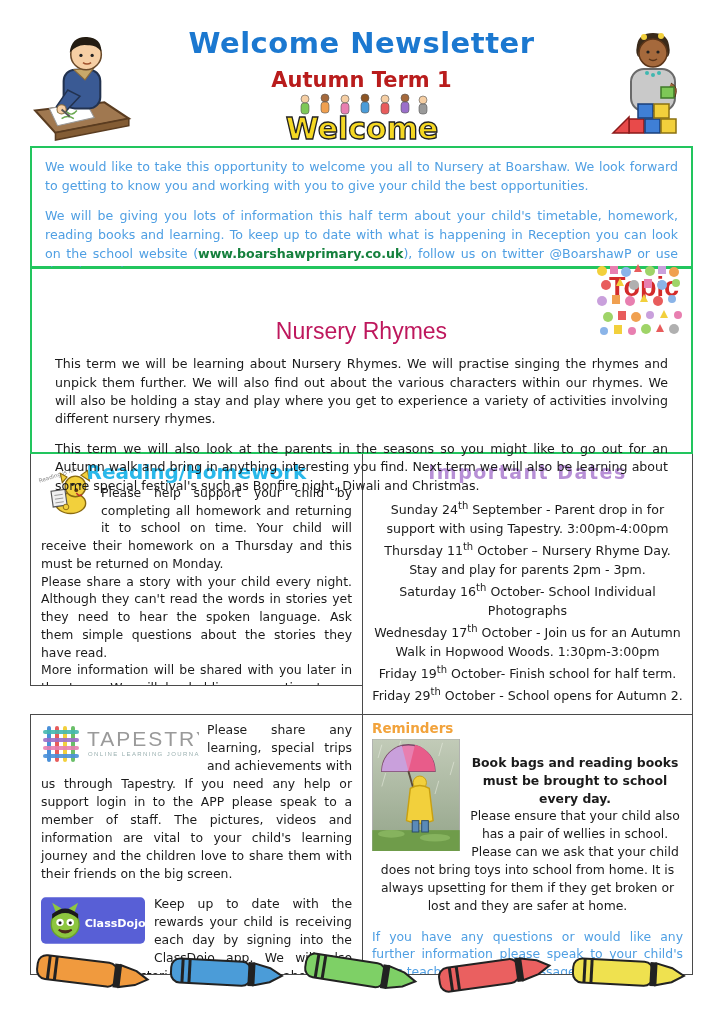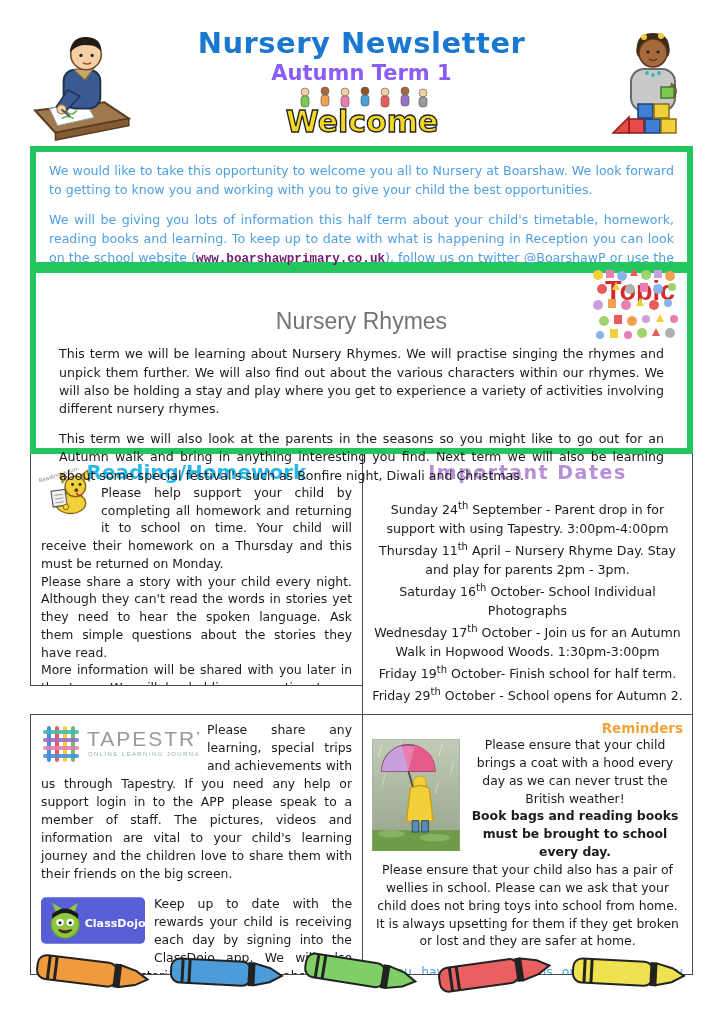--- a/index.html
+++ b/index.html
@@ -1,54 +1,54 @@
 <!DOCTYPE html>
 <html><head>
 <meta charset="utf-8">
 <style>
   html,body{margin:0;padding:0;background:#fff;}
   .page{width:723px;height:1024px;position:relative;background:#fff;overflow:hidden;
         font-family:"DejaVu Sans",sans-serif;color:#1b1b1b;}
   
   .header{position:absolute;top:26px;left:0;width:100%;text-align:center;}
   .title{font-size:29px;font-weight:bold;color:#1b78d0;letter-spacing:.5px;}
-  .subtitle{font-size:21px;font-weight:bold;color:#8b5cf6;margin-top:1px;}
+  .subtitle{font-size:21px;font-weight:bold;color:#b91c1c;margin-top:8px;}
   .welcome-wrap{margin-top:1px;}
   .clip-left{position:absolute;left:33px;top:5px;}
   .clip-right{position:absolute;right:26px;top:0px;}
   
   .content{position:absolute;left:30px;top:146px;width:663px;}
-  .box{border:6px solid #22c55e;box-sizing:border-box;background:#fff;}
+  .box{border:2px solid #22c55e;box-sizing:border-box;background:#fff;}
   .intro{height:122px;padding:10px 13px 0;color:#4f9fe3;font-size:12.6px;line-height:1.5;text-align:justify;}
   .intro p{margin:0;}
   .intro p + p{margin-top:11px;}
-  .weblink{color:#701a75;font-weight:bold;font-family:Liberation Mono, monospace;}
+  .weblink{color:#15803d;font-weight:bold;}
   .topic{margin-top:-1px;height:187px;position:relative;padding:3px 12px 0;}
   .topic-heading{text-align:right;font-family:"Liberation Sans",sans-serif;color:#d32b2b;font-weight:bold;font-size:27px;line-height:1.15;}
-  .topic-sub{text-align:center;font-family:"Liberation Sans",sans-serif;color:#737373;font-size:23px;line-height:1.1;margin-top:2px;}
+  .topic-sub{text-align:center;font-family:"Liberation Sans",sans-serif;color:#be185d;font-size:23px;line-height:1.1;margin-top:16px;}
   .topic-body{margin-top:7px;font-size:12.6px;line-height:1.46;text-align:justify;}
   .topic-body p{margin:11px;}
   .collage{position:absolute;top:-6px;right:5px;}
   .row{display:flex;margin-top:-1px;}
   .cell{box-sizing:border-box;border:1px solid #4a4a4a;background:#fff;overflow:hidden;}
   .cell-reading{width:333px;height:233px;padding:4px 10px;}
   .cell-dates{width:331px;height:262px;margin-left:-1px;padding:4px 8px;}
   .reading-heading{text-align:center;color:#29b8ea;font-weight:bold;font-size:20px;margin-top:2px;}
   .dog{float:left;margin:-16px 6px 2px -4px;}
   .reading-body{font-size:12.4px;line-height:1.43;text-align:justify;}
   .dates-heading{text-align:center;color:#b78fd6;font-weight:bold;font-size:19px;letter-spacing:1.5px;margin-top:3px;}
   .dates-list{margin-top:15px;font-size:12.6px;line-height:1.5;text-align:center;}
   sup{font-size:10px;}
   .cell-apps{width:333px;height:261px;padding:6px 10px;}
   .cell-reminders{width:331px;height:261px;margin-left:-1px;padding:2px 9px;}
   .tapestry-logo{float:left;margin:2px 8px 0 0;}
   .apps-body{font-size:12.4px;line-height:1.45;text-align:justify;}
   .dojo-block{margin-top:12px;font-size:12.4px;line-height:1.45;text-align:justify;}
   .dojo-logo{float:left;margin:2px 9px 2px 0;}
-  .reminders-heading{text-align:right;color:#f2a33c;font-weight:bold;font-size:13.5px;margin-top:3px;}
+  .reminders-heading{text-align:left;color:#f2a33c;font-weight:bold;font-size:13.5px;margin-top:3px;}
   .rain-photo{float:left;margin:3px 7px 2px 0;}
   .rem-body{font-size:12.4px;line-height:1.44;text-align:center;}
   .rem-bold{font-weight:bold;}
   .rem-questions{color:#4f9fe3;text-align:justify;margin-top:13px;font-size:12.4px;line-height:1.44;}
   .crayons{position:absolute;left:34px;top:954px;width:656px;display:flex;justify-content:space-between;align-items:center;}
   .crayon{width:120px;height:38px;}
   .c0{transform:rotate(7deg);} .c1{transform:rotate(3deg);} .c2{transform:rotate(9deg);}
   .c3{transform:rotate(-8deg);} .c4{transform:rotate(3deg);}
 </style>
 </head>
@@ -91,21 +91,21 @@
         <path d="M62,56 q8,4 4,14 l-8,-4" fill="#a5693c" stroke="#5a3418" stroke-width="1"></path>
         <rect x="52" y="60" width="13" height="11" fill="#7ec857" stroke="#3f7a28" stroke-width="1.5"></rect>
         <rect x="20" y="92" width="15" height="14" fill="#e84a4a" stroke="#8a1a1a" stroke-width="1.5"></rect>
         <rect x="36" y="92" width="15" height="14" fill="#3f7fd6" stroke="#1a3f7a" stroke-width="1.5"></rect>
         <rect x="52" y="92" width="15" height="14" fill="#f2d03c" stroke="#8a7010" stroke-width="1.5"></rect>
         <rect x="29" y="77" width="15" height="14" fill="#3f7fd6" stroke="#1a3f7a" stroke-width="1.5"></rect>
         <rect x="45" y="77" width="15" height="14" fill="#f2d03c" stroke="#8a7010" stroke-width="1.5"></rect>
         <polygon points="4,106 20,90 20,106" fill="#e84a4a" stroke="#8a1a1a" stroke-width="1.5"></polygon>
       </svg>
     </div>
-    <div class="title">Nursery Newsletter</div>
+    <div class="title">Welcome Newsletter</div>
     <div class="subtitle">Autumn Term 1</div>
     <div class="welcome-wrap">
       <svg width="170" height="54" viewBox="0 0 170 54">
         <g stroke="#555" stroke-width="0.6">
           <circle cx="28" cy="6" r="4" fill="#f6cfa4"></circle>
             <rect x="24" y="10" width="8" height="11" rx="3" fill="#7ec857"></rect>
           <circle cx="48" cy="5" r="4" fill="#a5693c"></circle>
             <rect x="44" y="9" width="8" height="11" rx="3" fill="#f0a050"></rect>
           <circle cx="68" cy="6" r="4" fill="#f6cfa4"></circle>
             <rect x="64" y="10" width="8" height="11" rx="3" fill="#e87fb0"></rect>
@@ -201,21 +201,21 @@
           <span>Please help support your child by completing all homework and returning it to school on time.  Your child will receive their homework on a Thursday and this must be returned on Monday.</span><br>
           <span>Please share a story with your child every night. Although they can't read the words in stories yet they need to hear the spoken language. Ask them simple questions about the stories they have read.</span><br>
           <span>More information will be shared with you later in the term. We will be holding a meeting to go through reading and any questions you may have. We will let you know when this has been arranged.</span>
         </div>
       </div>
 
       <div class="cell cell-dates">
         <div class="dates-heading">Important Dates</div>
         <div class="dates-list">
           <div><span>Sunday 24</span><sup>th</sup><span> September - Parent drop in for support with using Tapestry. 3:00pm-4:00pm</span></div>
-          <div><span>Thursday 11</span><sup>th</sup><span> April – Nursery Rhyme Day. Stay and play for parents 2pm - 3pm.</span></div>
+          <div><span>Thursday 11</span><sup>th</sup><span> October – Nursery Rhyme Day. Stay and play for parents 2pm - 3pm.</span></div>
           <div><span>Saturday 16</span><sup>th</sup><span> October- School Individual Photographs</span></div>
           <div><span>Wednesday 17</span><sup>th</sup><span> October - Join us for an Autumn Walk in Hopwood Woods. 1:30pm-3:00pm</span></div>
           <div><span>Friday 19</span><sup>th</sup><span> October- Finish school for half term.</span></div>
           <div><span>Friday 29</span><sup>th</sup><span> October - School opens for Autumn 2.</span></div>
 
         </div>
       </div>
     </div>
 
     <div class="row">
@@ -286,21 +286,21 @@
               <path d="M10,34 A28,28 0 0 1 66,34 Z" fill="#e87fb0" stroke="#7a4a6a" stroke-width="1.5"></path>
               <path d="M10,34 A28,28 0 0 1 31,7 L38,34 Z" fill="#c9a0dc"></path>
               <path d="M45,6 A28,28 0 0 1 66,34 L38,34 Z" fill="#e85c8a"></path>
               <line x1="38" y1="34" x2="46" y2="62" stroke="#5a4a3a" stroke-width="2"></line>
               <circle cx="50" cy="46" r="7" fill="#f2d03c" stroke="#c9a010"></circle>
               <path d="M40,52 Q50,46 60,52 L64,86 Q50,92 36,86 Z" fill="#f2d03c" stroke="#c9a010" stroke-width="1.5"></path>
               <rect x="42" y="86" width="7" height="12" fill="#5a8ab8" stroke="#2a4a68"></rect>
               <rect x="52" y="86" width="7" height="12" fill="#5a8ab8" stroke="#2a4a68"></rect>
             </svg>
           </span>
-          <span>Please ensure that your child brings a coat with a hood every day as we can never trust the British weather!</span><br>
+          <br>
           <span class="rem-bold">Book bags and reading books must be brought to school every day.</span><br>
           <span>Please ensure that your child also has a pair of wellies in school. Please can we ask that your child does not bring toys into school from home. It is always upsetting for them if they get broken or lost and they are safer at home.</span>
         </div>
         <div class="rem-questions">If you have any questions or would like any further information please speak to your child's class teacher or send a message via Dojo.</div>
       </div>
     </div>
   </div>
 
   <div class="crayons">
     <svg class="crayon c0" viewBox="0 0 120 36">

